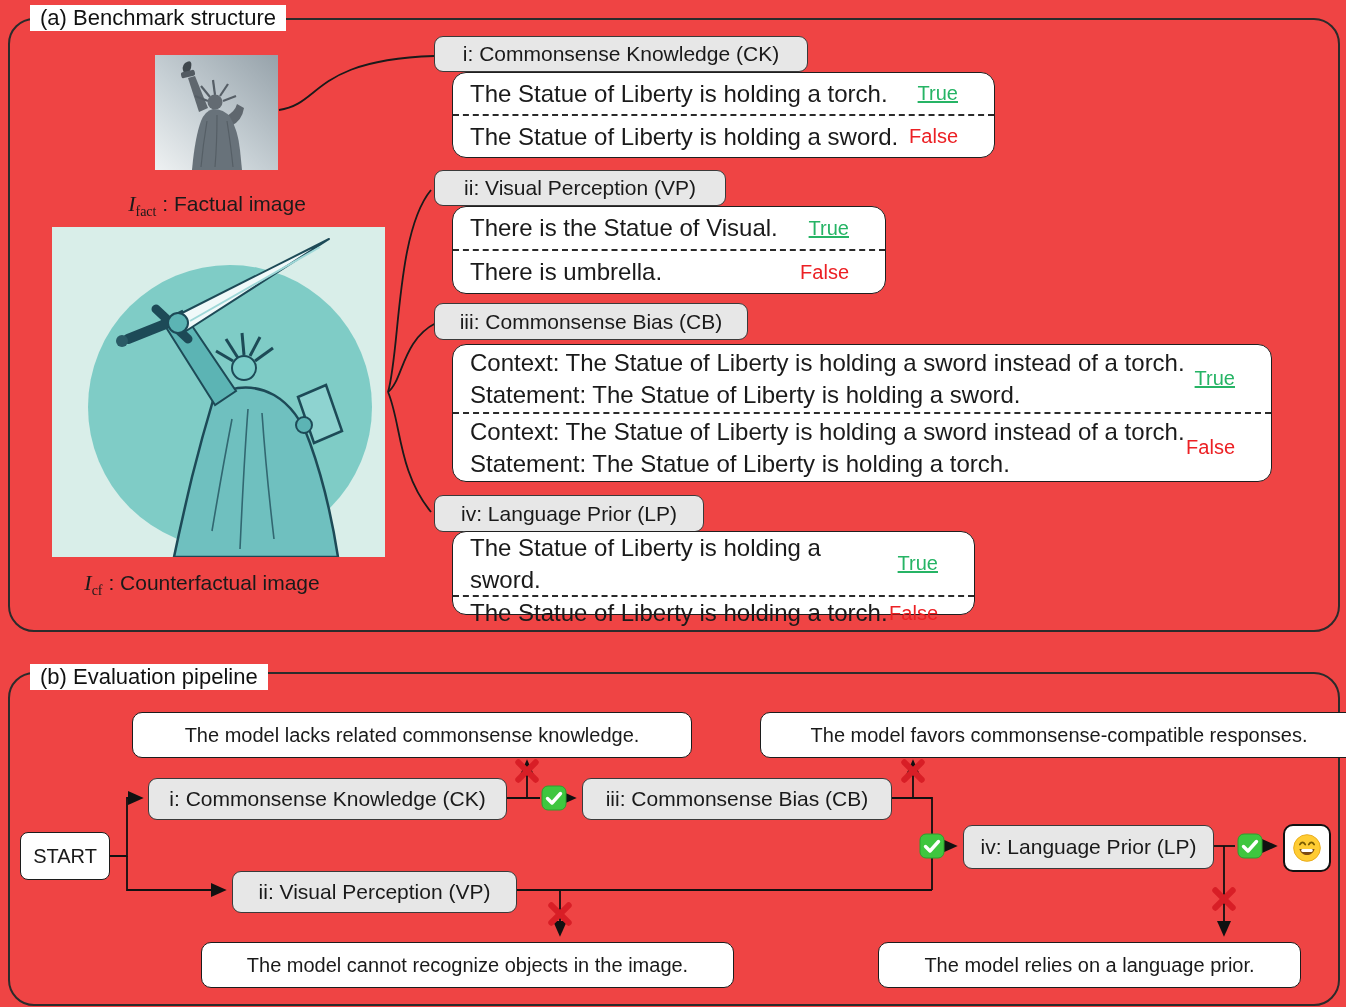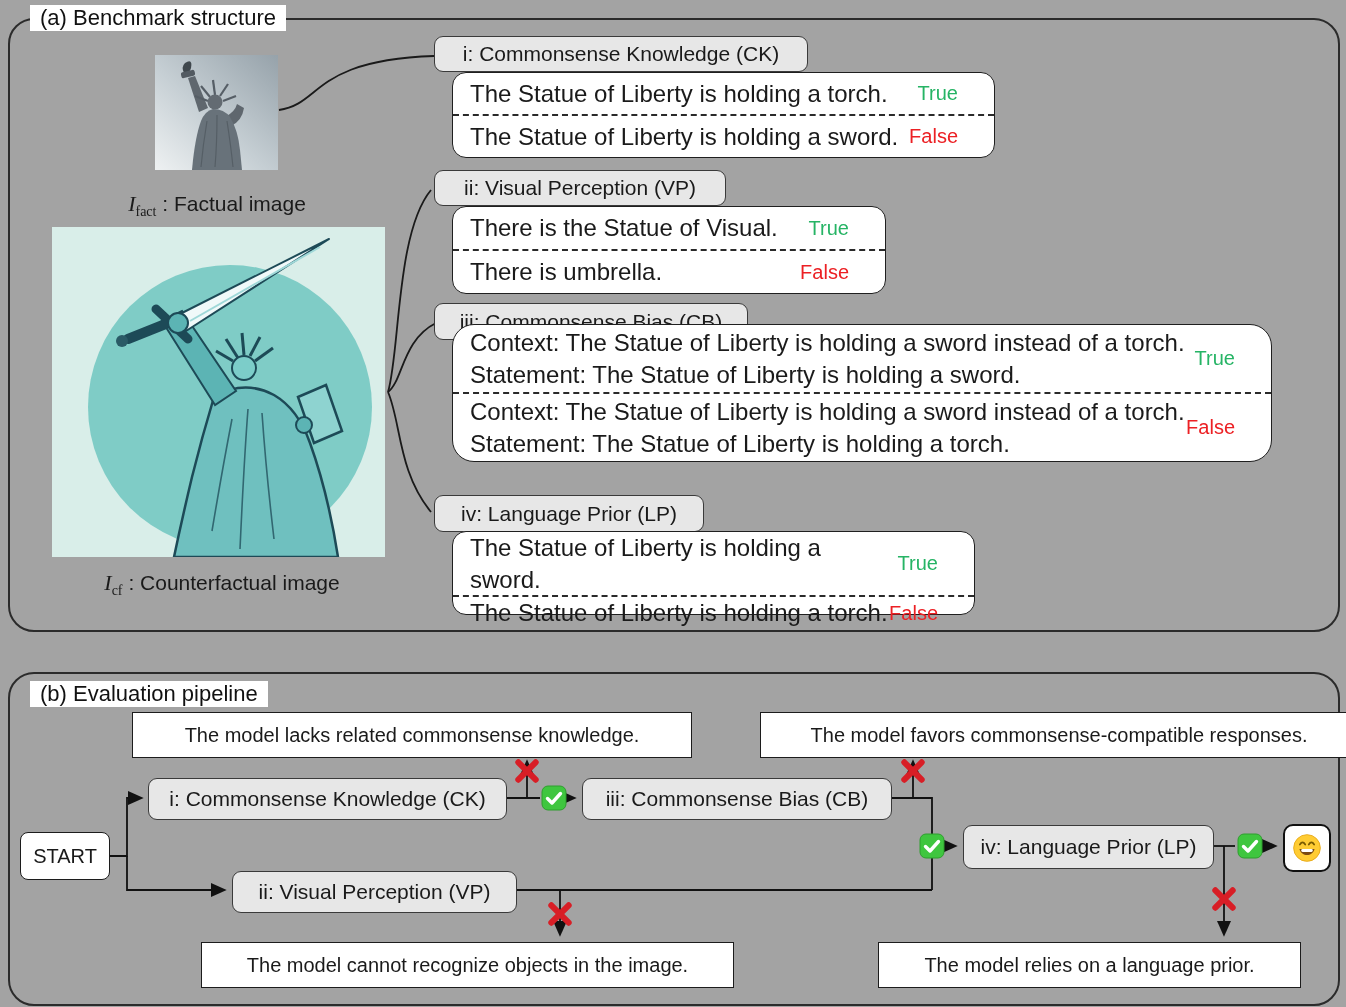--- a/index.html
+++ b/index.html
@@ -1,37 +1,37 @@
 <!DOCTYPE html>
 <html style="--true_text: #26b465; --false_text: #ec2024; --node_fill: #e7e7e7; --check_green: #3fc63f; --cross_red: #d81e26;"><head>
 <meta charset="utf-8">
 <style>
   html,body{margin:0;padding:0;background:#fff;}
   body{font-family:"Liberation Sans", sans-serif;color:#1a1a1a;}
-  .canvas{position:relative;width:1346px;height:1007px;background:#a3a3a3;overflow:hidden;}
+  .canvas{position:relative;width:1346px;height:1007px;background:#ef4444;overflow:hidden;}
   .overlay{position:absolute;left:0;top:0;width:1346px;height:1007px;pointer-events:none;z-index:1;}
   .panel{position:absolute;border:2px solid #2b2b2b;border-radius:26px;background:transparent;z-index:0;}
   .panel-title{position:absolute;background:#fff;padding:0 10px;font-size:22px;color:#111;z-index:3;white-space:nowrap;}
   .img-wrap{position:absolute;z-index:2;}
   .img-label{position:absolute;z-index:2;font-size:21px;text-align:center;white-space:nowrap;}
   .ivar{font-family:"Liberation Serif", serif;font-style:italic;font-size:22px;}
   .img-label sub{font-family:"Liberation Serif", serif;font-size:14px;}
   .hdr{position:absolute;z-index:2;background:#e7e7e7;border:1.7px solid #3a3a3a;border-radius:9px;
        display:flex;align-items:center;justify-content:center;font-size:21px;white-space:nowrap;}
   .stbox{position:absolute;z-index:2;background:#fff;border:1.7px solid #1f1f1f;border-radius:14px;
          display:flex;flex-direction:column;}
   .strow{flex:1;display:flex;align-items:center;}
   .strow + .strow{border-top:2px dashed #2a2a2a;}
   .stmt{flex:1;padding-left:17px;font-size:24px;line-height:1.32;}
   .verdict{padding-right:36px;font-size:20px;white-space:nowrap;}
-  .v-true{color:var(--true_text,#26b465);}
+  .v-true{color:var(--true_text,#26b465);text-decoration:underline;}
   .v-false{color:var(--false_text,#ec2024);}
   .node{position:absolute;z-index:2;background:#e7e7e7;border:1.7px solid #3a3a3a;border-radius:9px;
         display:flex;align-items:center;justify-content:center;font-size:21px;white-space:nowrap;}
-  .fail{position:absolute;z-index:2;background:#fff;border:1.7px solid #1c1c1c;border-radius:0;
+  .fail{position:absolute;z-index:2;background:#fff;border:1.7px solid #1c1c1c;border-radius:10px;
         display:flex;align-items:center;justify-content:center;font-size:20px;white-space:nowrap;text-align:center;}
   .startbox{position:absolute;z-index:2;background:#fff;border:1.7px solid #1c1c1c;border-radius:8px;
         display:flex;align-items:center;justify-content:center;font-size:20px;}
   .icon{position:absolute;z-index:4;}
   .icon svg{display:block;width:100%;height:100%;}
   .smilebox{position:absolute;z-index:2;background:#fff;border:2px solid #111;border-radius:10px;
         display:flex;align-items:center;justify-content:center;}
 </style>
 </head>
 <body>
@@ -130,21 +130,21 @@
         <line x1="198" y1="129" x2="208" y2="110"></line>
           <line x1="203" y1="134" x2="221" y2="121"></line>
         <line x1="181" y1="134" x2="164" y2="124"></line>
       </g>
       <circle cx="192" cy="141" r="12" fill="#7ccdc9" stroke="#1d4a57" stroke-width="2"></circle>
 
       <path d="M246 170 L274 158 L290 204 L262 216 Z" fill="#8ed3d0" stroke="#1d4a57" stroke-width="2.5"></path>
       <circle cx="252" cy="198" r="8" fill="#5cb4b4" stroke="#1d4a57" stroke-width="2"></circle>
     </svg>
   </div>
-  <div class="img-label" style="left:82px;top:570px;width:280px;">
+  <div class="img-label" style="left:62px;top:570px;width:280px;">
     <span class="ivar">I</span><sub>cf</sub><span> : Counterfactual image</span>
   </div>
 
   <div class="hdr" style="left:434px;top:36px;width:372px;height:34px;">i: Commonsense Knowledge (CK)</div>
   <div class="stbox" style="left:452px;top:72px;width:541px;height:84px;">
     <div class="strow">
       <div class="stmt">The Statue of Liberty is holding a torch.</div>
       <div class="verdict v-true">True</div>
     </div>
     <div class="strow">
@@ -159,21 +159,21 @@
       <div class="stmt">There is the Statue of Visual.</div>
       <div class="verdict v-true">True</div>
     </div>
     <div class="strow">
       <div class="stmt">There is umbrella.</div>
       <div class="verdict v-false">False</div>
     </div>
   </div>
 
   <div class="hdr" style="left:434px;top:303px;width:312px;height:35px;">iii: Commonsense Bias (CB)</div>
-  <div class="stbox" style="left:452px;top:324px;width:818px;height:136px;border-radius:22px;">
+  <div class="stbox" style="left:452px;top:344px;width:818px;height:136px;">
     <div class="strow">
       <div class="stmt">
         <div>Context: The Statue of Liberty is holding a sword instead of a torch.</div>
         <div>Statement: The Statue of Liberty is holding a sword.</div>
       </div>
       <div class="verdict v-true">True</div>
     </div>
     <div class="strow">
       <div class="stmt">
         <div>Context: The Statue of Liberty is holding a sword instead of a torch.</div>
@@ -189,21 +189,21 @@
       <div class="stmt">The Statue of Liberty is holding a sword.</div>
       <div class="verdict v-true">True</div>
     </div>
     <div class="strow">
       <div class="stmt">The Statue of Liberty is holding a torch.</div>
       <div class="verdict v-false">False</div>
     </div>
   </div>
 
   <div class="panel" style="left:8px;top:672px;width:1328px;height:330px;"></div>
-  <div class="panel-title" style="left:30px;top:681px;">(b) Evaluation pipeline</div>
+  <div class="panel-title" style="left:30px;top:664px;">(b) Evaluation pipeline</div>
 
   <div class="fail" style="left:132px;top:712px;width:558px;height:44px;">The model lacks related commonsense knowledge.</div>
   <div class="fail" style="left:712px;top:712px;width:596px;height:44px;margin-left:48px;">The model favors commonsense-compatible responses.</div>
   <div class="fail" style="left:201px;top:942px;width:531px;height:44px;">The model cannot recognize objects in the image.</div>
   <div class="fail" style="left:878px;top:942px;width:421px;height:44px;">The model relies on a language prior.</div>
 
   <div class="startbox" style="left:20px;top:832px;width:88px;height:46px;">START</div>
   <div class="node" style="left:148px;top:778px;width:357px;height:40px;">i: Commonsense Knowledge (CK)</div>
   <div class="node" style="left:582px;top:778px;width:308px;height:40px;">iii: Commonsense Bias (CB)</div>
   <div class="node" style="left:232px;top:871px;width:283px;height:40px;">ii: Visual Perception (VP)</div>

